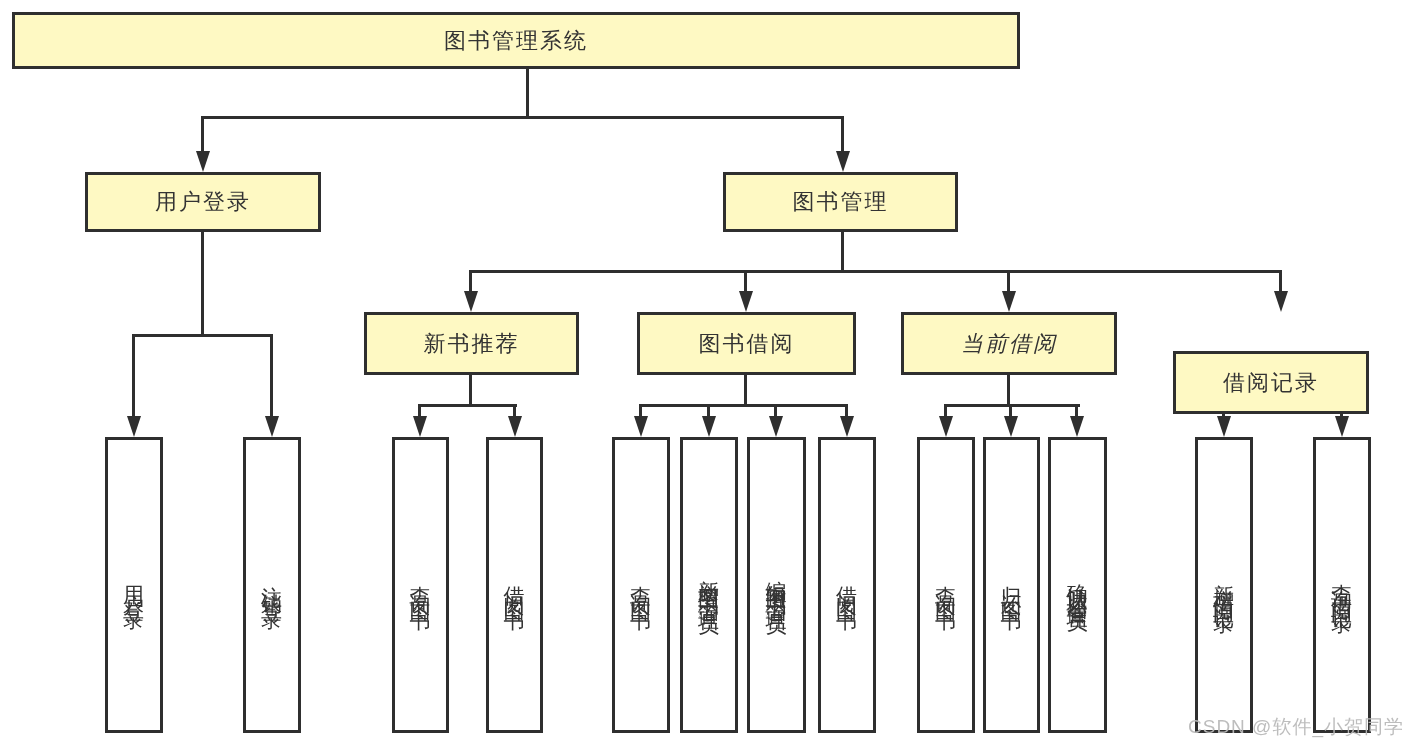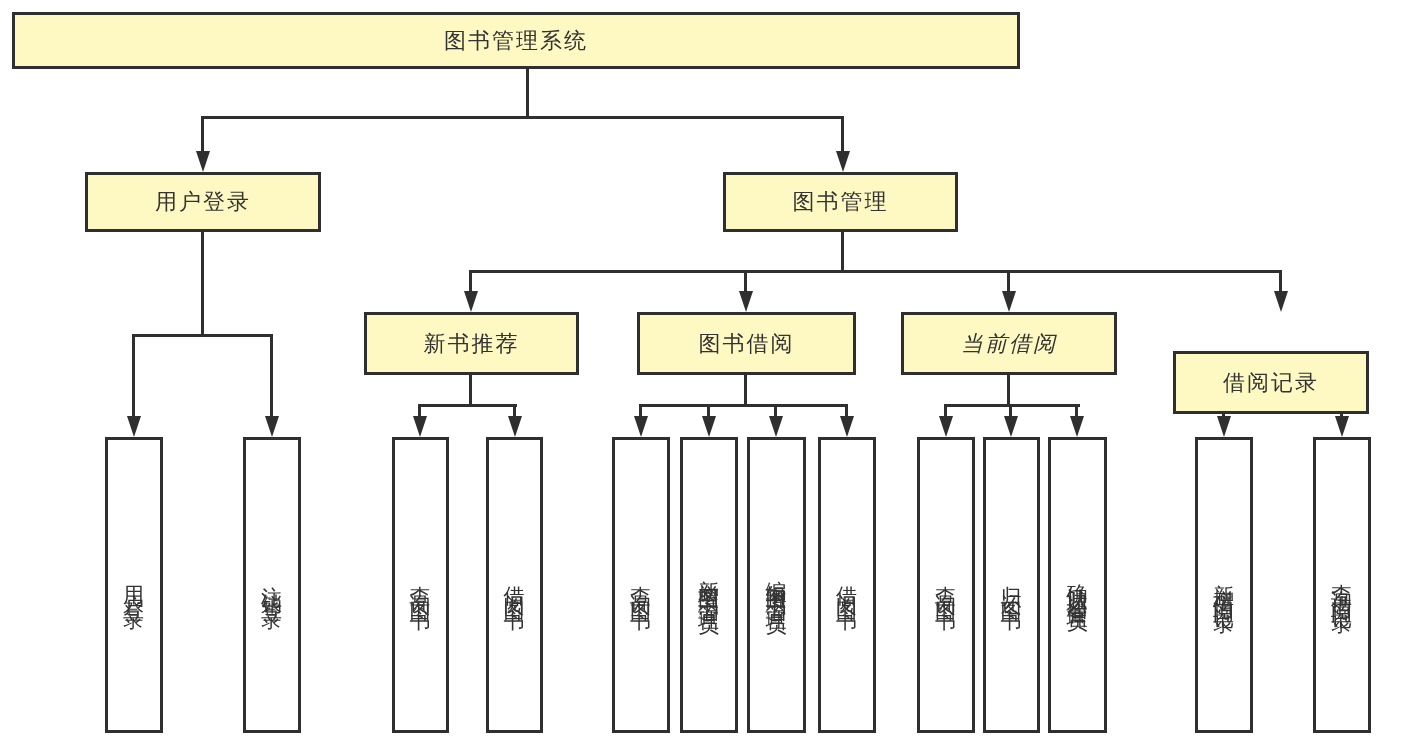--- a/index.html
+++ b/index.html
@@ -149,14 +149,15 @@
   <div class="vl" style="left:1075px;top:404px;height:14px;"></div>
   <div class="ar" style="left:1070px;top:416px;"></div>
 
   <div class="vl" style="left:1279px;top:375px;height:31px;"></div>
   <div class="hl" style="left:1222px;top:404px;width:124px;"></div>
   <div class="vl" style="left:1222px;top:404px;height:14px;"></div>
   <div class="ar" style="left:1217px;top:416px;"></div>
   <div class="vl" style="left:1340px;top:404px;height:14px;"></div>
   <div class="ar" style="left:1335px;top:416px;"></div>
 
+  <div class="watermark">CSDN @软件_小贺同学</div>
 
 </div>
 
 </body></html>

